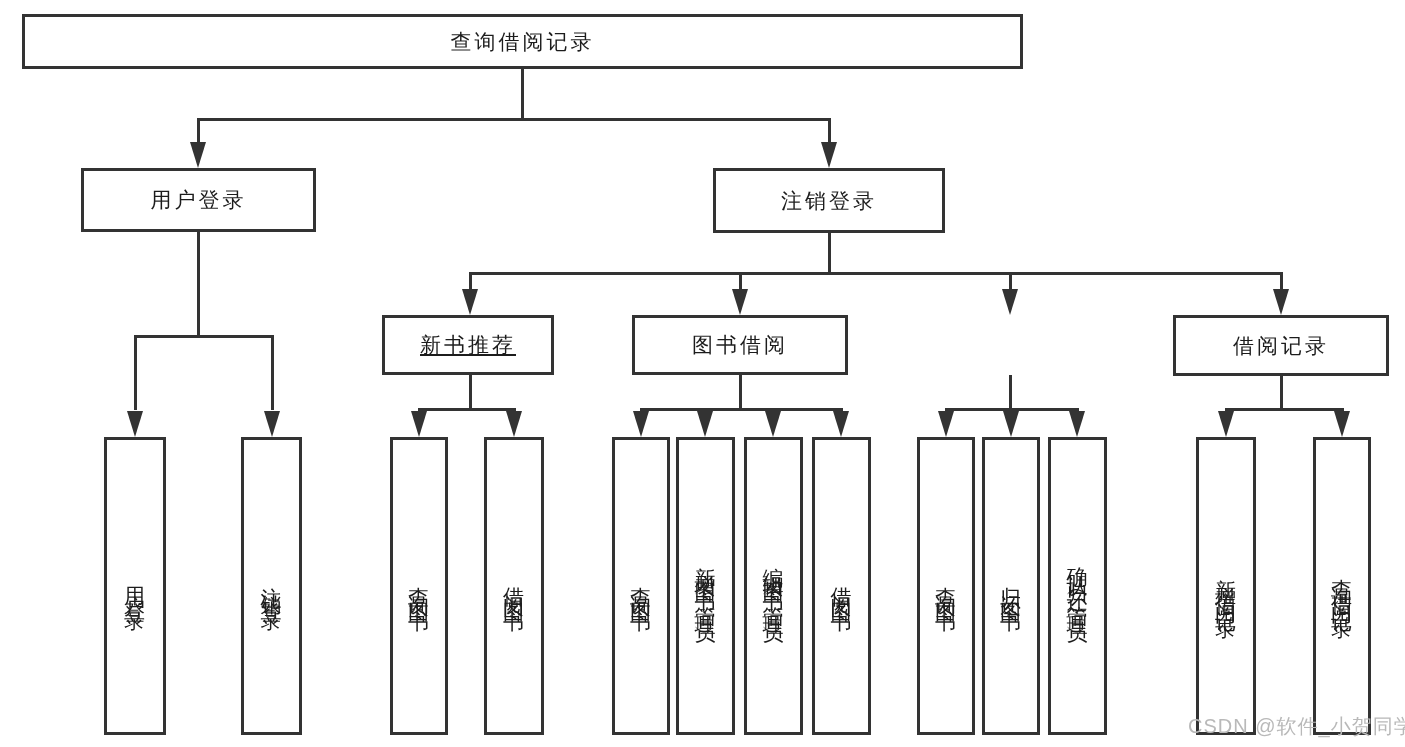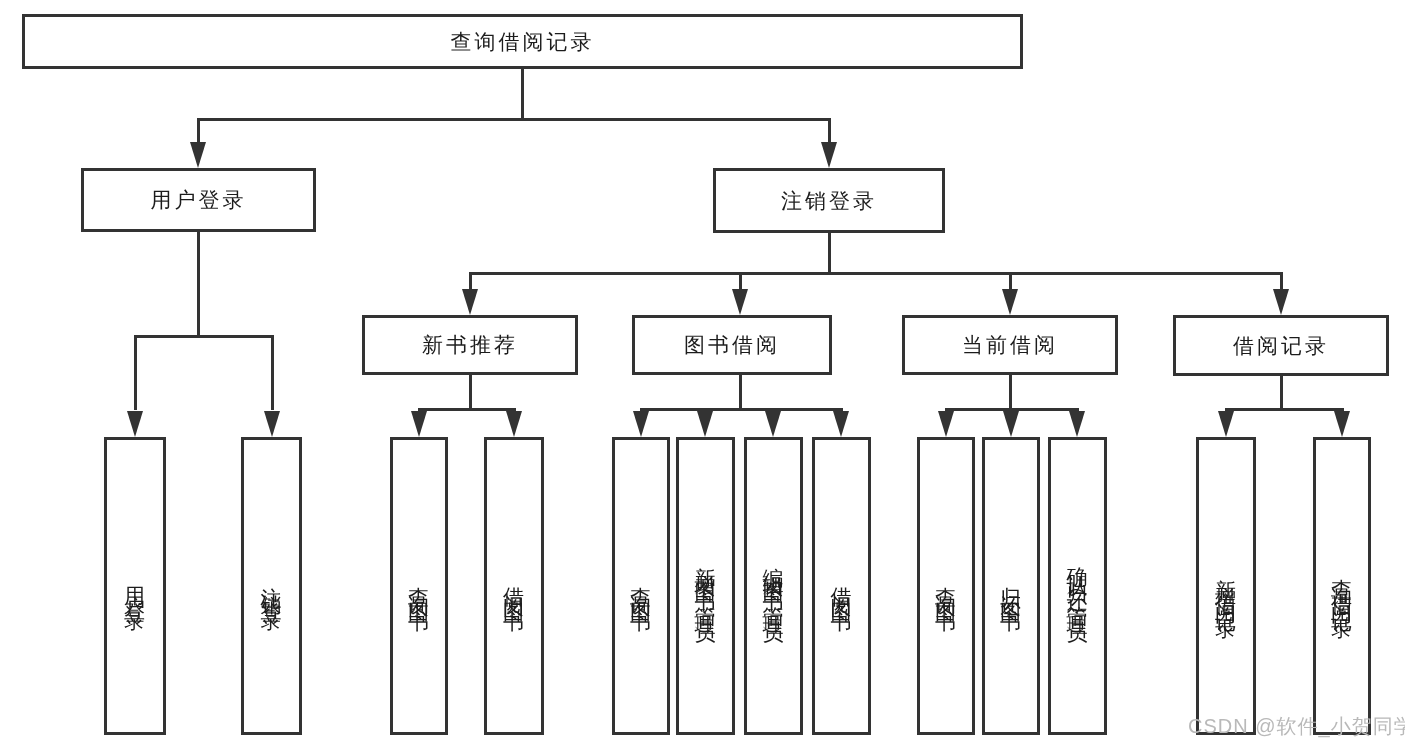--- a/index.html
+++ b/index.html
@@ -31,23 +31,22 @@
 </head>
 <body>
 
 <div class="stage">
 
   <div class="box" style="left:22px;top:14px;width:1001px;height:55px;">查询借阅记录</div>
 
   <div class="box" style="left:81px;top:168px;width:235px;height:64px;">用户登录</div>
   <div class="box" style="left:713px;top:168px;width:232px;height:65px;">注销登录</div>
 
-  <div class="box" style="left:362px;top:315px;width:216px;height:60px;">新书推荐</div>
-  <div class="box" style="left:632px;top:315px;width:200px;height:60px;">图书借阅</div>
-  <div class="box" style="left:902px;top:315px;width:216px;height:60px;">当前借阅</div>
+  <div class="box" style="left:382px;top:315px;width:172px;height:60px;text-decoration:underline;">新书推荐</div>
+  <div class="box" style="left:632px;top:315px;width:216px;height:60px;">图书借阅</div>
   <div class="box" style="left:1173px;top:315px;width:216px;height:61px;">借阅记录</div>
 
   <div class="box leaf" style="left:104px;top:437px;width:62px;height:298px;">用户登录</div>
   <div class="box leaf" style="left:241px;top:437px;width:61px;height:298px;">注销登录</div>
 
   <div class="box leaf" style="left:390px;top:437px;width:58px;height:298px;">查询图书</div>
   <div class="box leaf" style="left:484px;top:437px;width:60px;height:298px;">借阅图书</div>
 
   <div class="box leaf" style="left:612px;top:437px;width:58px;height:298px;">查询图书</div>
   <div class="box leaf" style="left:676px;top:437px;width:59px;height:298px;">新增图书（管理员）</div>

